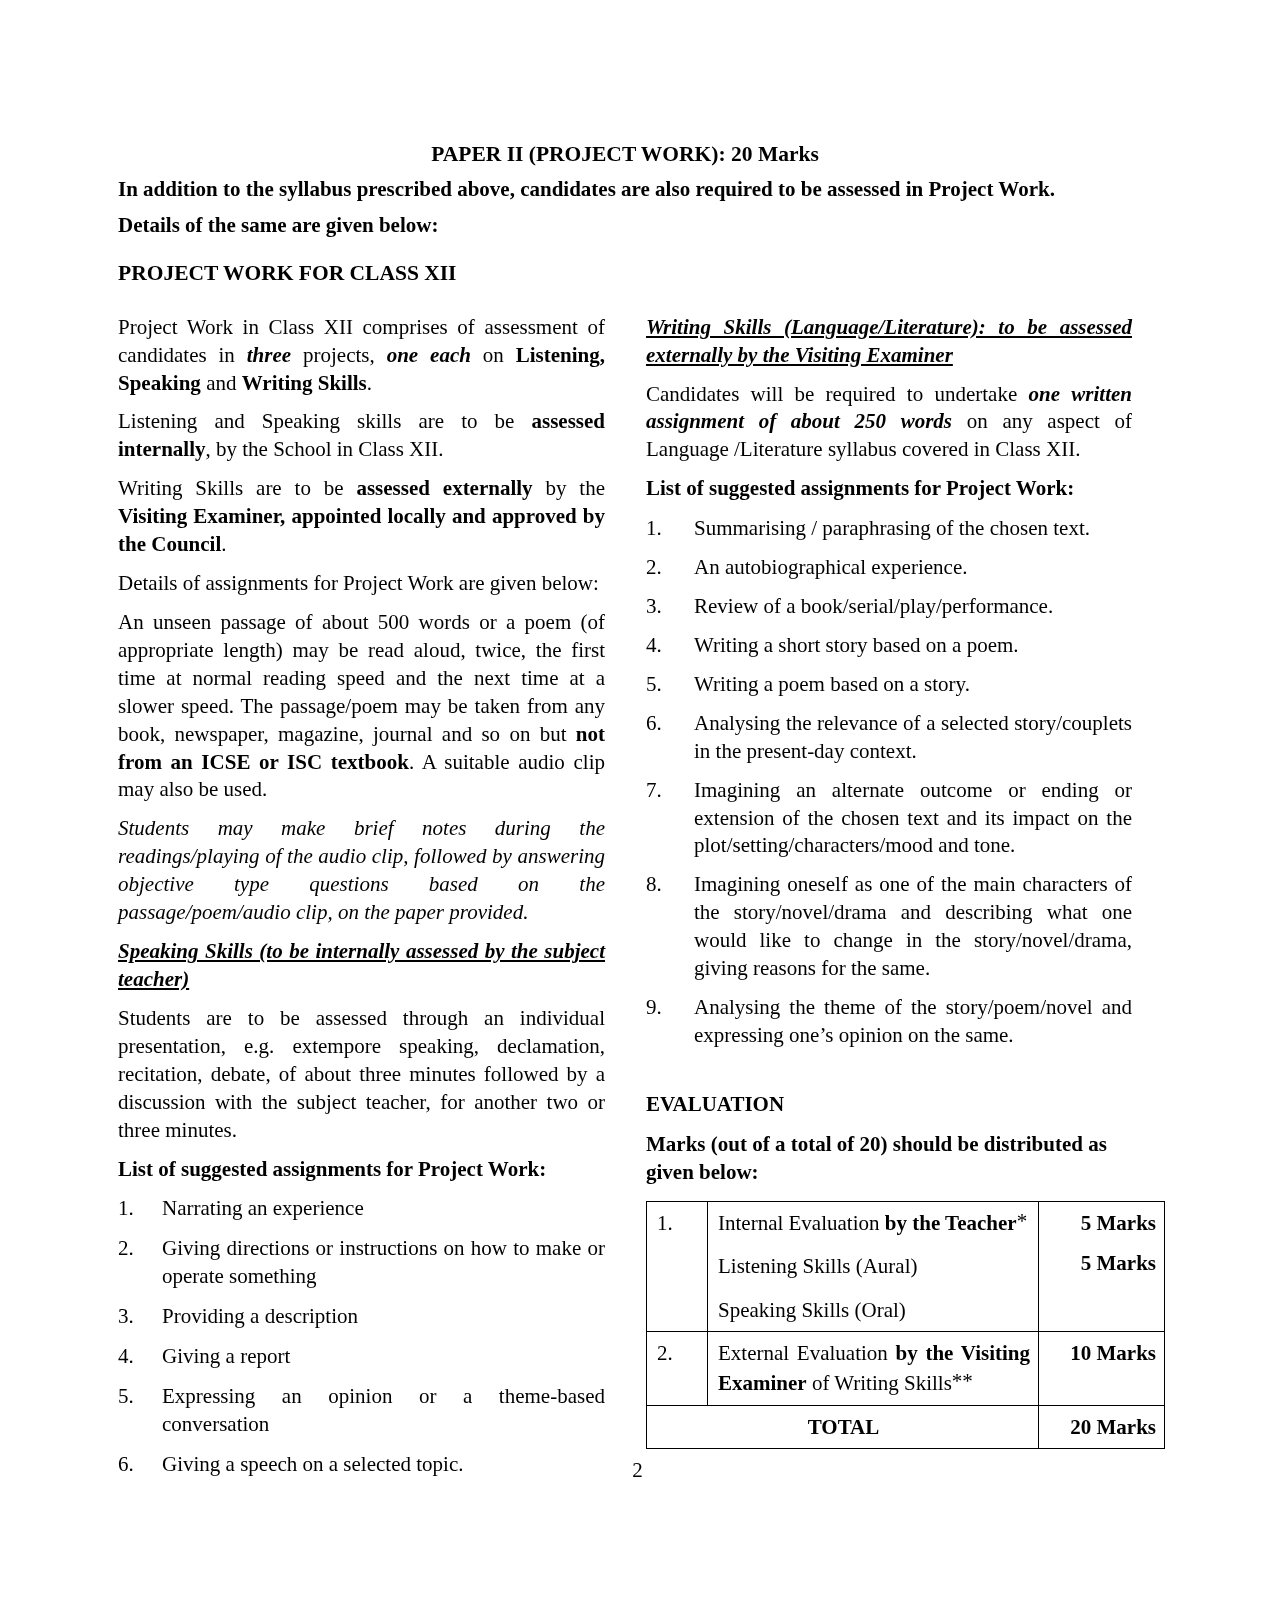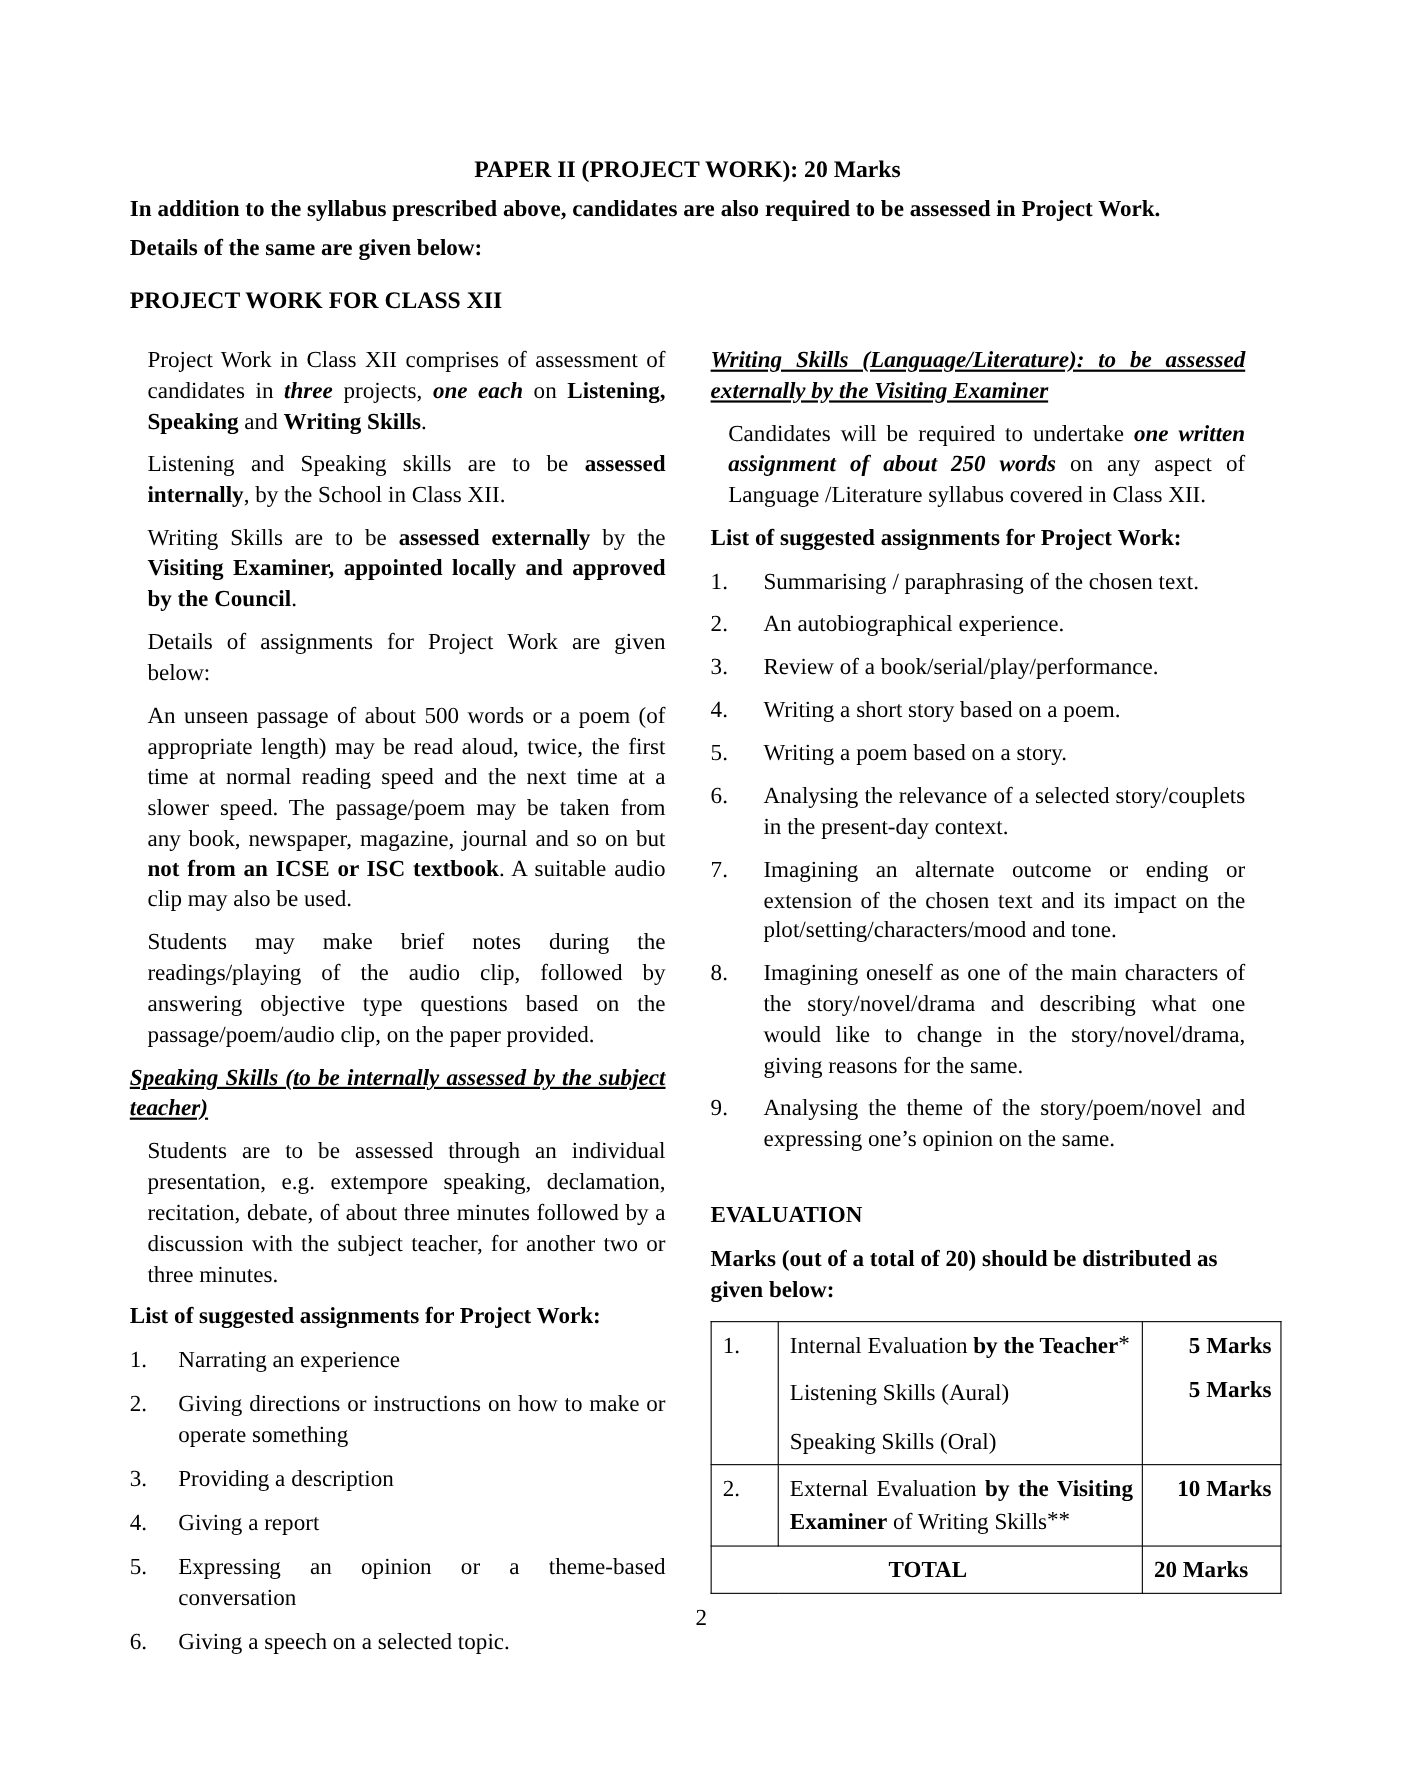--- a/index.html
+++ b/index.html
@@ -61,25 +61,26 @@
     width: 487px;
     margin-right: 41px;
   }
   .col-right {
     width: 486px;
   }
 
   p.body {
     font-size: 21px;
     line-height: 1.33;
-    margin: 0 0 11px 16px;
+    margin: 0 0 11px 0;
     text-align: justify;
     text-justify: inter-word;
   }
   p.body.it {
+    font-style: italic;
   }
   .hd-underline {
     font-size: 21px;
     font-weight: bold;
     font-style: italic;
     text-decoration: underline;
     line-height: 1.33;
     margin: 0 0 11px 0;
     text-align: justify;
     text-justify: inter-word;
@@ -172,21 +173,21 @@
     margin-bottom: 0;
   }
   td.c-total {
     text-align: center;
     font-weight: bold;
     padding: 5px 8px;
     vertical-align: middle;
   }
   td.c-total-marks {
     font-weight: bold;
-    text-align: left;
+    text-align: right;
     padding-left: 12px;
     vertical-align: middle;
   }
   sup.star {
     font-size: 21px;
     vertical-align: baseline;
     line-height: 0;
     position: relative;
     top: -2px;
   }

